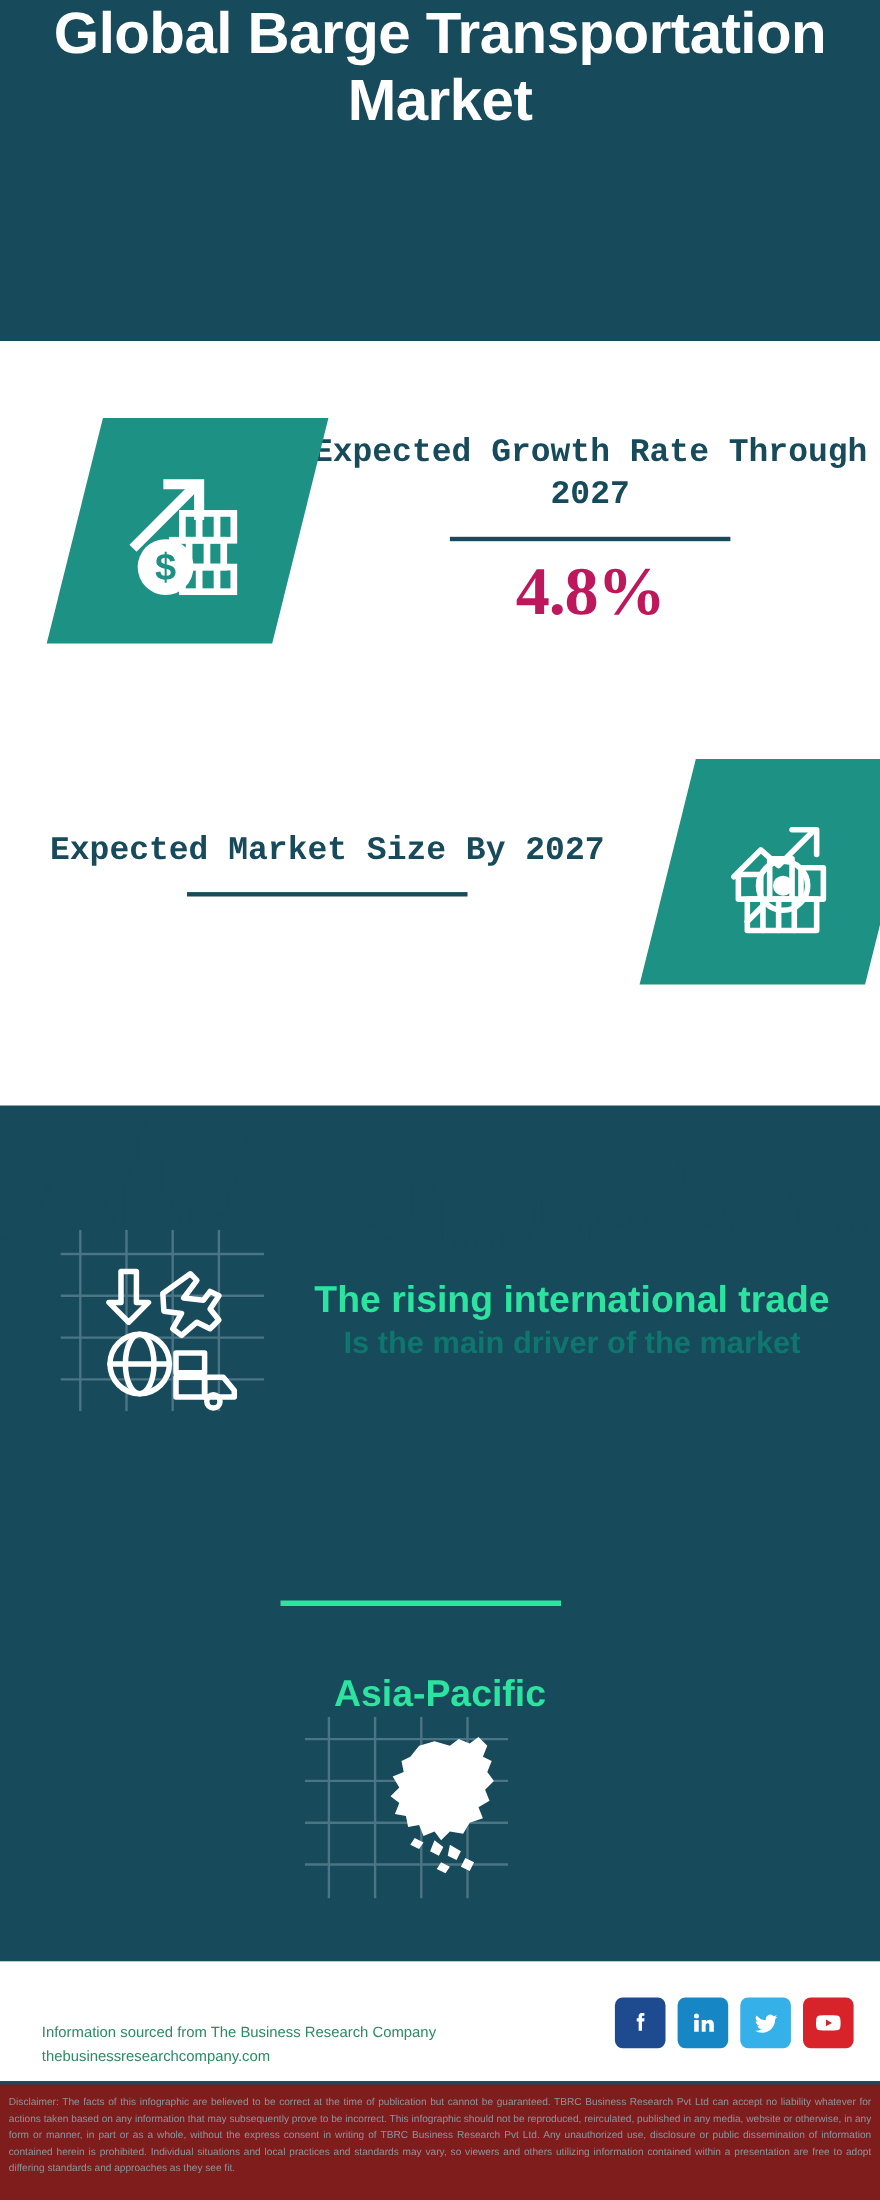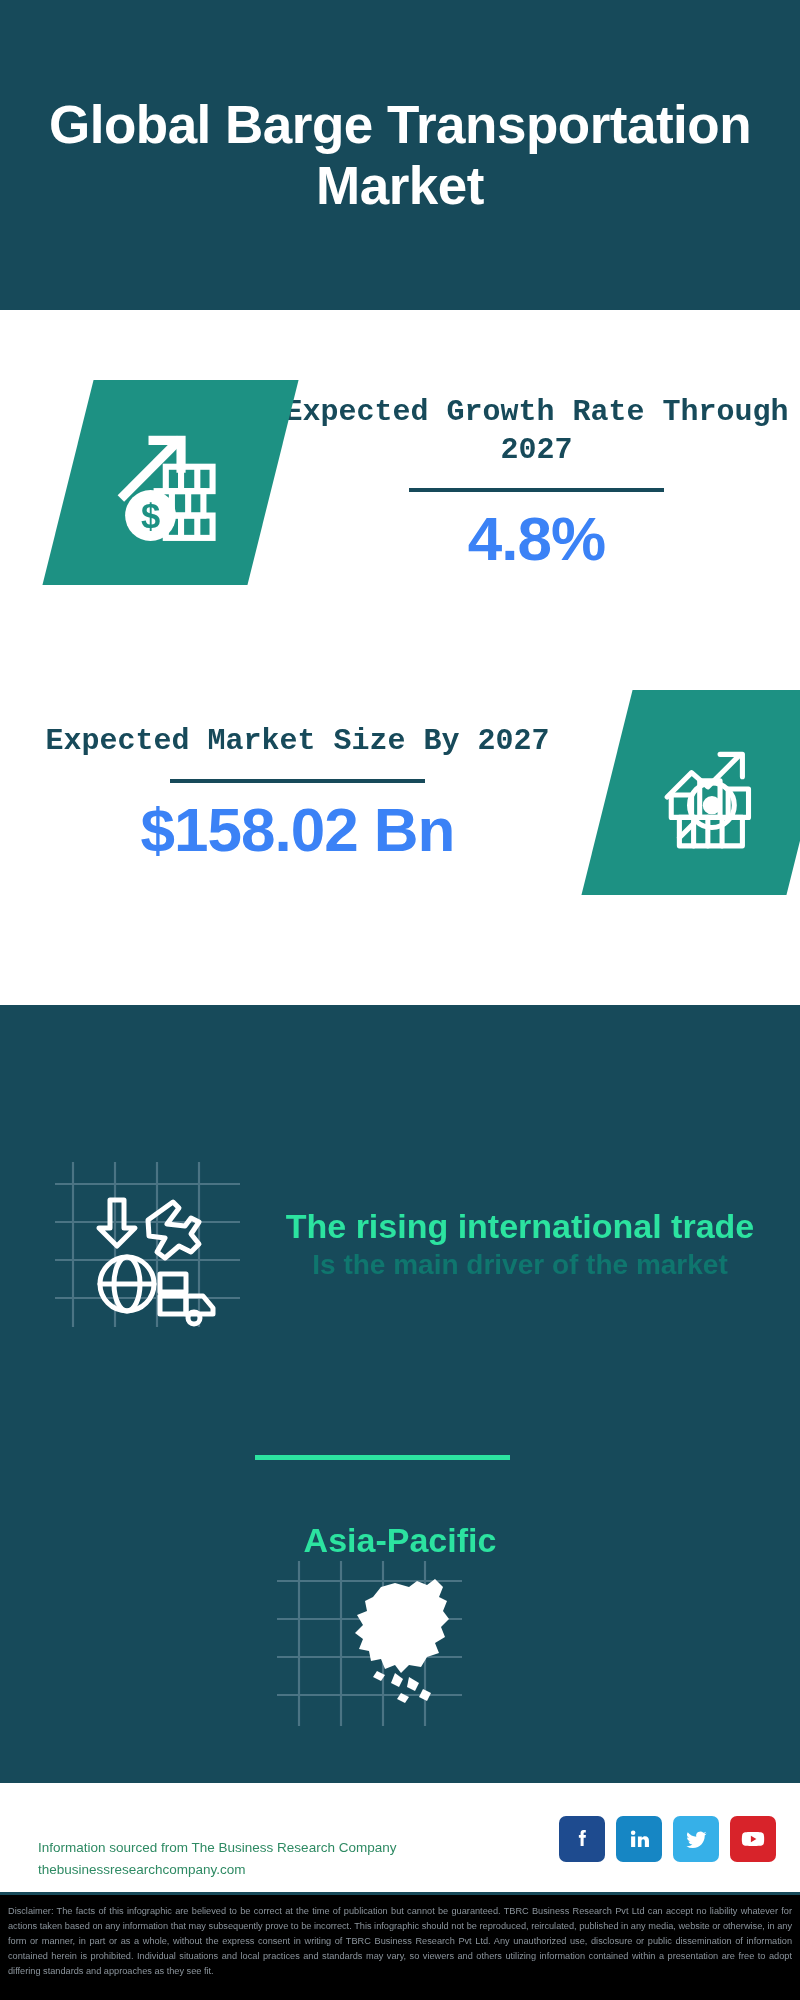--- a/index.html
+++ b/index.html
@@ -22,21 +22,21 @@
   }
 
   
   .header {
     position: absolute;
     left: 0; top: 0;
     width: 800px;
     height: 310px;
     background: #174a5a;
     display: flex;
-    align-items: center;
+    align-items: flex-start;
     justify-content: center;
   }
   .header-title {
     color: #ffffff;
     font-size: 53px;
     font-weight: bold;
     line-height: 1.16;
     text-align: center;
     letter-spacing: -0.5px;
     padding: 0 40px;
@@ -90,26 +90,27 @@
     font-family: Liberation Mono, monospace;
   }
   .stat-rule {
     width: 255px;
     height: 4px;
     background: #174a5a;
     margin: 18px auto 14px auto;
     border: 0;
   }
   .stat-value {
-    color: #3b82f6;
+    color: #be185d;
     font-size: 62px;
     font-weight: bold;
     line-height: 1.05;
     margin: 0;
     letter-spacing: -1px;
+    font-family: Liberation Serif, serif;
   }
   .stat-text-left { text-align: center; }
 
   
   .dark-zone {
     position: absolute;
     left: 0; top: 1005px;
     width: 800px;
     height: 775px;
     background: #174a5a;
@@ -121,21 +122,21 @@
     height: 160px;
     display: block;
   }
 
   .feature-row {
     position: absolute;
     width: 800px;
     display: flex;
     align-items: center;
   }
-  .feature-row-1 { left: 0; top: 1144px; height: 200px; }
+  .feature-row-1 { left: 0; top: 1100px; height: 200px; }
   .feature-row-2 { left: 0; top: 1520px; height: 200px; flex-direction: column; }
 
   .grid-ico {
     width: 185px;
     height: 165px;
     flex: 0 0 auto;
     margin-left: 55px;
   }
   .grid-ico-right { margin-left: 0; margin-right: 62px; }
 
@@ -207,21 +208,21 @@
   .sq-li { background: #1686c4; }
   .sq-tw { background: #36b0e8; }
   .sq-yt { background: #d8232a; }
 
   
   .disclaimer-wrap {
     position: absolute;
     left: 0; top: 1892px;
     width: 800px;
     height: 108px;
-    background: #000000;
+    background: #7f1d1d;
     border-top: 3px solid #174a5a;
     box-sizing: border-box;
     padding: 9px 8px 0 8px;
   }
   .disclaimer {
     color: #8b949c;
     font-size: 9.2px;
     line-height: 1.62;
     text-align: justify;
     margin: 0;
@@ -265,21 +266,20 @@
         <p class="stat-label">Expected Growth Rate Through 2027</p>
         <hr class="stat-rule">
         <p class="stat-value">4.8%</p>
       </div>
     </div>
 
     <div class="stat-row stat-row-2">
       <div class="stat-text stat-text-left">
         <p class="stat-label">Expected Market Size By 2027</p>
         <hr class="stat-rule">
-        <p class="stat-value">$158.02 Bn</p>
       </div>
       <div class="para-badge badge-right">
         <svg class="ico" width="122" height="122" viewBox="0 0 120 120" aria-hidden="true">
           <g fill="none" stroke="#ffffff" stroke-width="5" stroke-linejoin="round" stroke-linecap="round">
             <polyline points="18,64 42,40 58,54 88,24"></polyline>
             <polyline points="70,22 92,22 92,44"></polyline>
             <rect x="22" y="62" width="20" height="22"></rect>
             <rect x="50" y="48" width="20" height="36"></rect>
             <rect x="78" y="56" width="20" height="28"></rect>
             <rect x="30" y="84" width="62" height="28"></rect>

